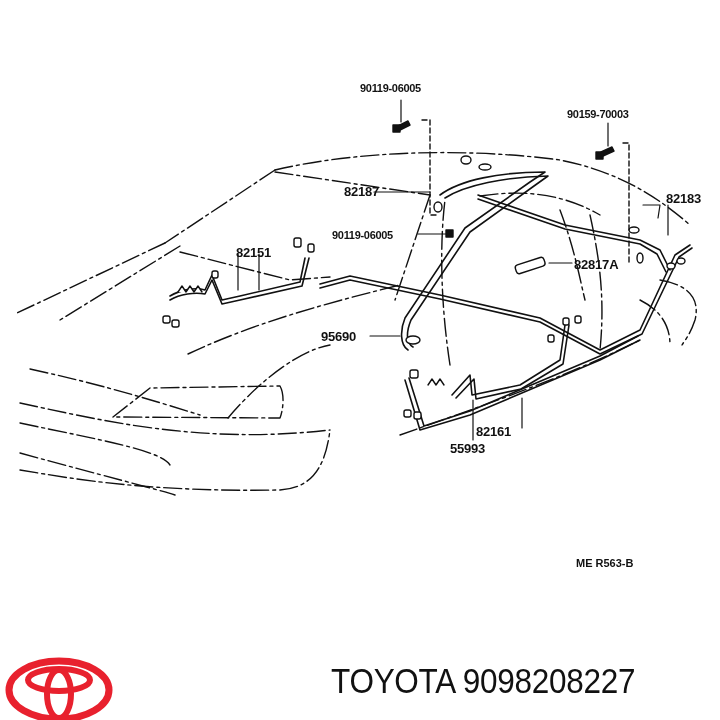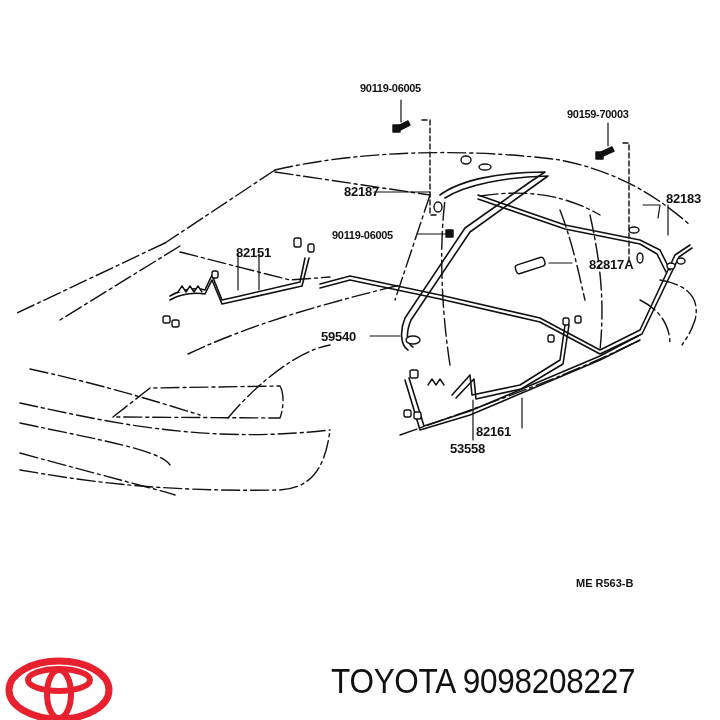--- a/index.html
+++ b/index.html
@@ -132,25 +132,25 @@
     </g>
   </g>
 </svg>
 
 <div class="lbl pn-sm" style="left:360px;top:82px;">90119-06005</div>
 <div class="lbl pn-sm" style="left:567px;top:108px;">90159-70003</div>
 <div class="lbl pn" style="left:324px;top:184px;margin-left:20px;">82187</div>
 <div class="lbl pn" style="left:666px;top:191px;">82183</div>
 <div class="lbl pn-sm" style="left:332px;top:229px;">90119-06005</div>
 <div class="lbl pn" style="left:236px;top:245px;">82151</div>
-<div class="lbl pn" style="left:589px;top:257px;">82817A</div>
-<div class="lbl pn" style="left:321px;top:329px;">59540</div>
+<div class="lbl pn" style="left:574px;top:257px;">82817A</div>
+<div class="lbl pn" style="left:321px;top:329px;">95690</div>
 <div class="lbl pn" style="left:476px;top:424px;">82161</div>
-<div class="lbl pn" style="left:450px;top:441px;">53558</div>
-<div class="lbl ref" style="left:576px;top:557px;margin-top:20px;">ME  R563-B</div>
+<div class="lbl pn" style="left:450px;top:441px;">55993</div>
+<div class="lbl ref" style="left:576px;top:557px;">ME  R563-B</div>
 
 <svg class="logo" viewBox="0 0 110 66" xmlns="http://www.w3.org/2000/svg">
   <g fill="none" stroke="#e8212e">
     <ellipse cx="55" cy="36" rx="50" ry="29" stroke-width="7"></ellipse>
     <ellipse cx="55" cy="26" rx="31" ry="11" stroke-width="6"></ellipse>
     <ellipse cx="55" cy="40" rx="12" ry="24" stroke-width="6"></ellipse>
   </g>
 </svg>
 <div class="caption">TOYOTA 9098208227</div>
 

